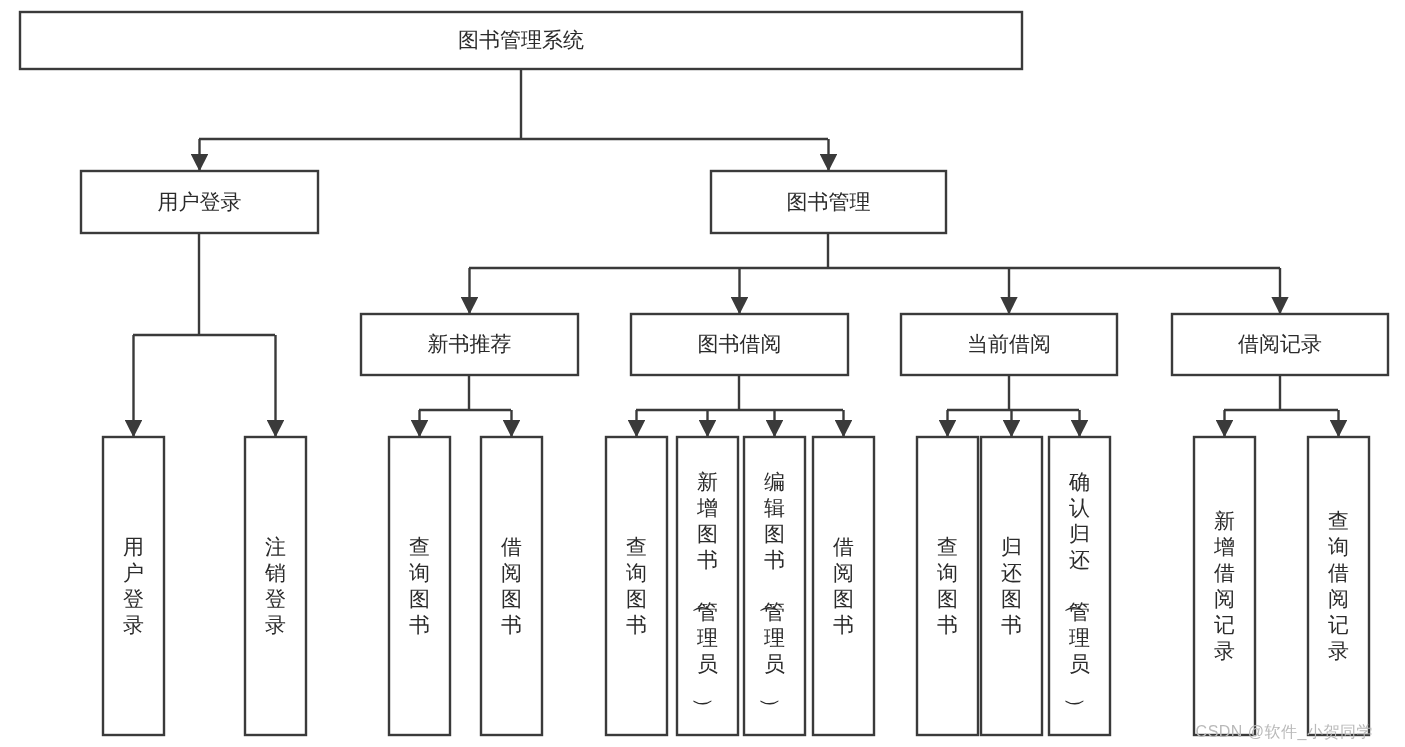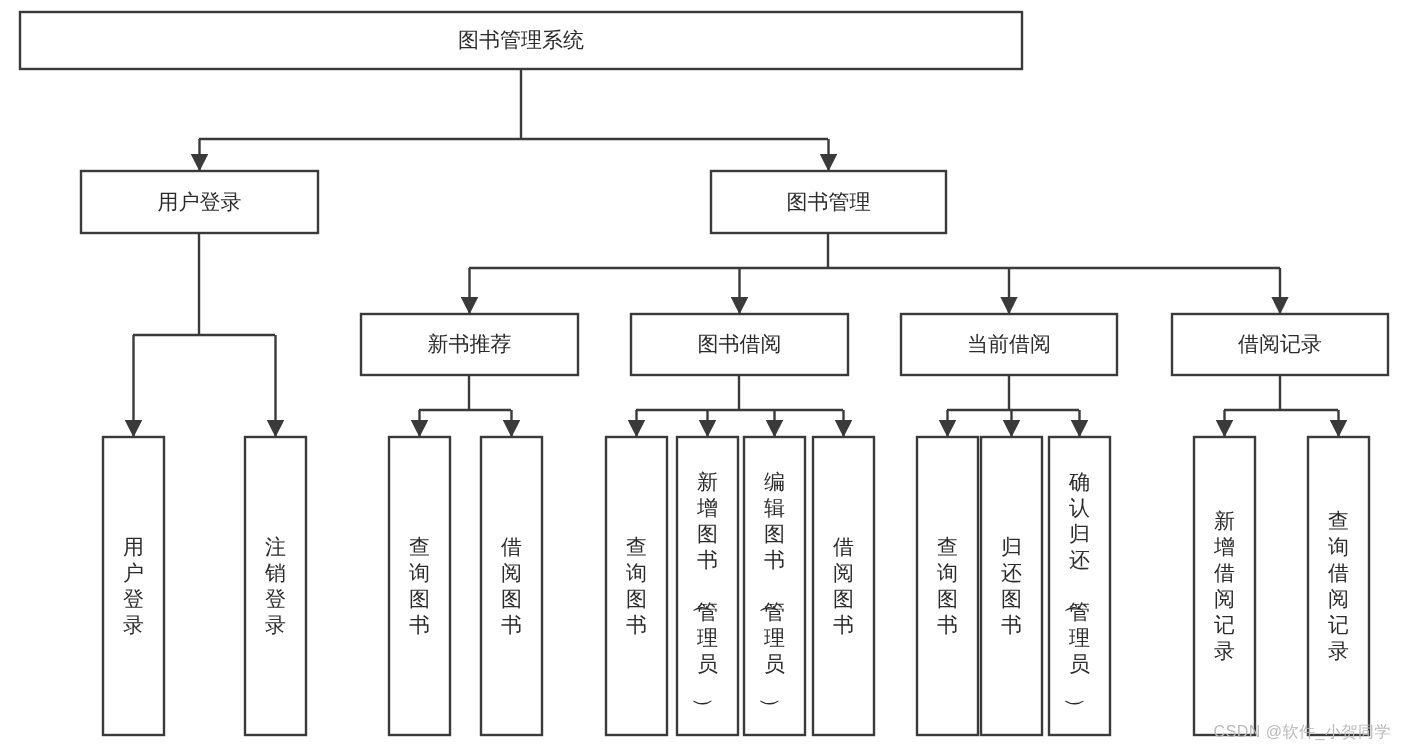--- a/index.html
+++ b/index.html
@@ -56,21 +56,21 @@
     dominant-baseline: middle;
   }
   .leaf-label {
     fill: #2b2b2b;
     font-family: "Liberation Sans", "DejaVu Sans", sans-serif;
     font-size: 21px;
     text-anchor: middle;
   }
   .watermark {
     position: absolute;
-    right: 14px;
+    right: 32px;
     bottom: 4px;
     font-family: "Liberation Sans", "DejaVu Sans", sans-serif;
     font-size: 16px;
     color: #b9b9b9;
     letter-spacing: 0.5px;
     white-space: nowrap;
     pointer-events: none;
   }
 </style>
 </head>

